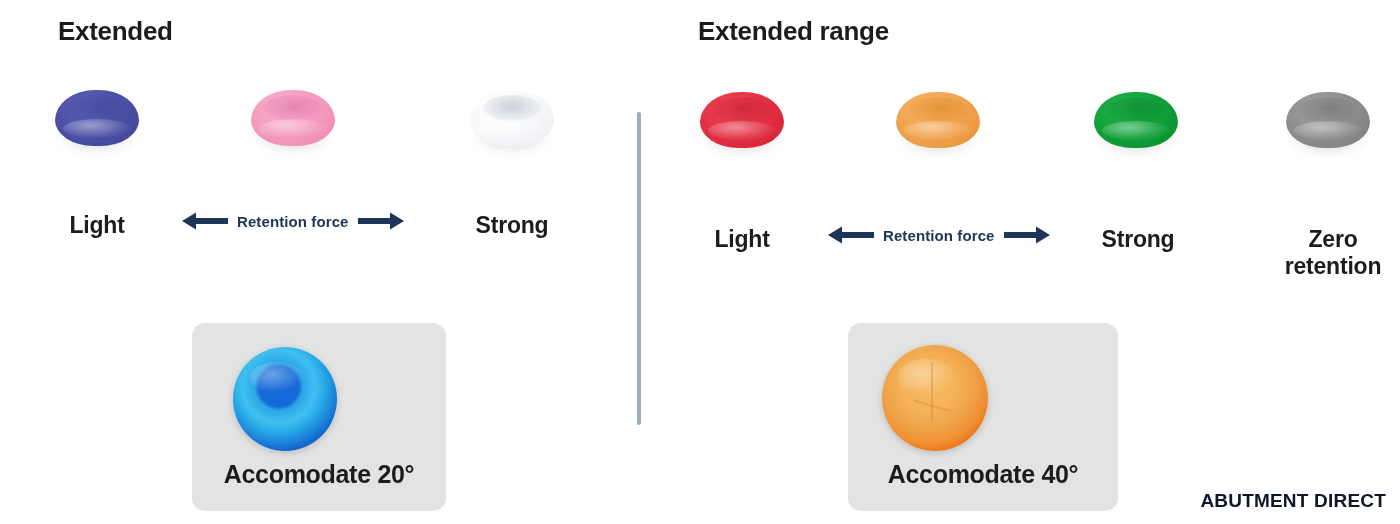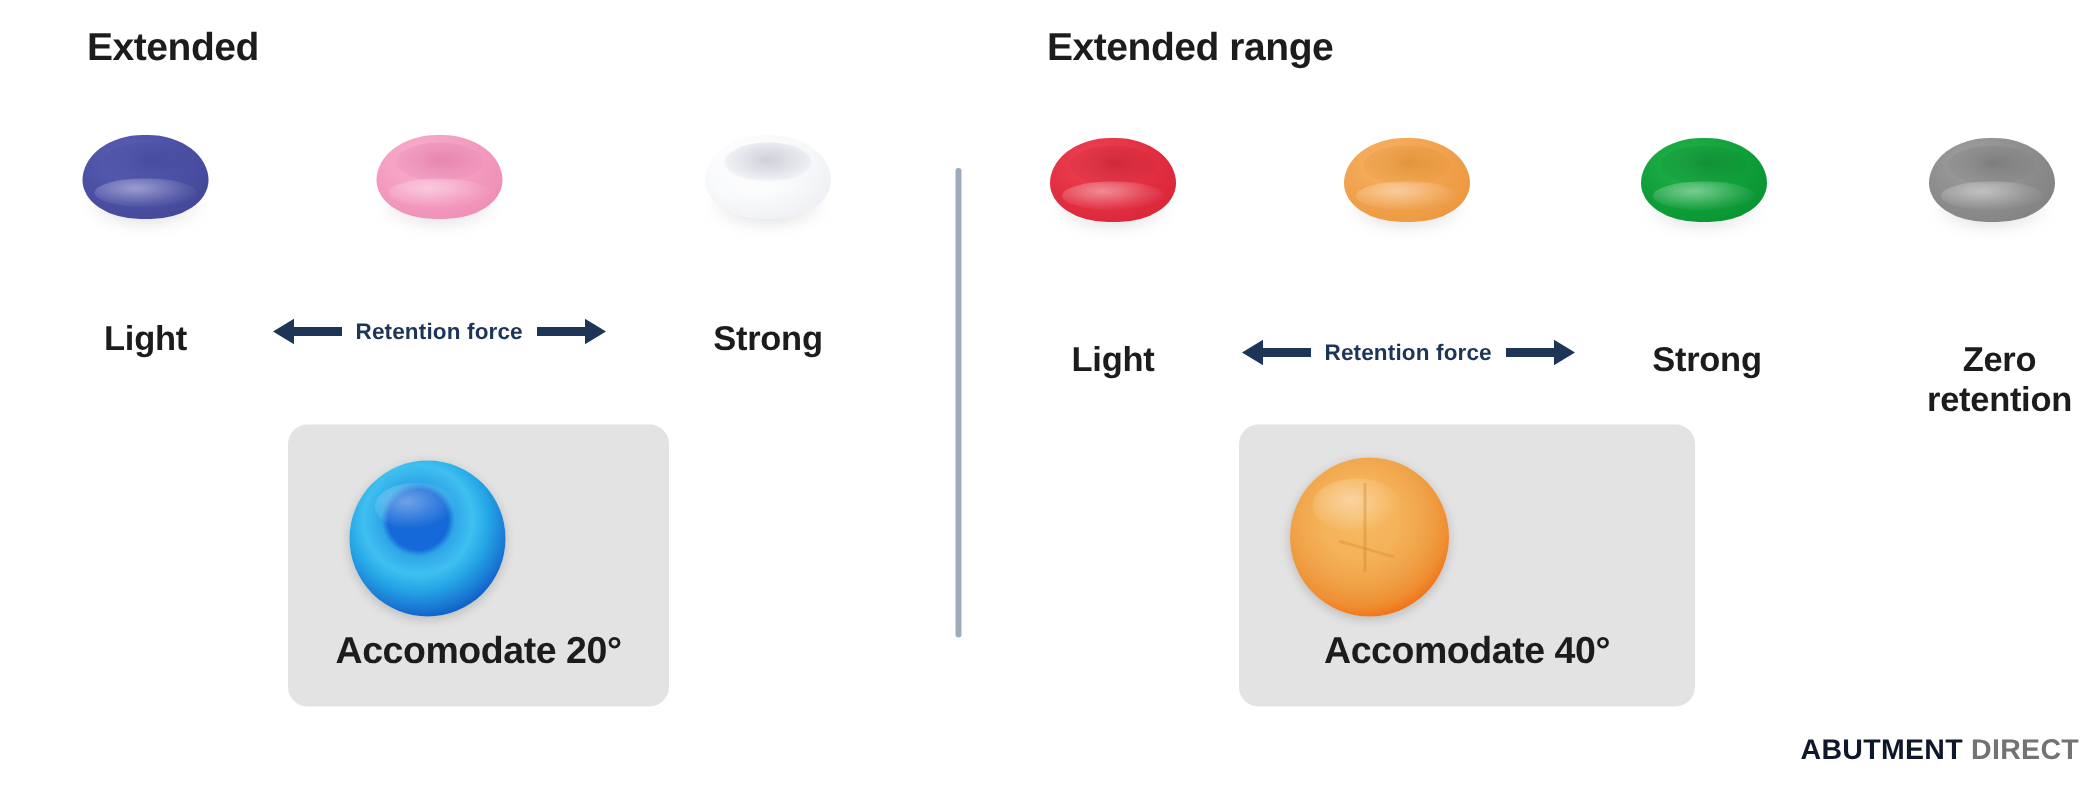--- a/index.html
+++ b/index.html
@@ -122,20 +122,21 @@
   }
 
   
   .card {
     position: absolute;
     background: #e3e3e3;
     border-radius: 13px;
     display: flex;
     flex-direction: column;
     align-items: center;
+    margin-top: 40px;
   }
   .card-caption {
     position: absolute;
     bottom: 22px;
     left: 0;
     width: 100%;
     text-align: center;
     font-size: 25px;
     font-weight: 700;
     color: #1c1c1c;
@@ -203,21 +204,21 @@
   .logo {
     position: absolute;
     right: 14px;
     bottom: 12px;
     font-size: 19px;
     font-weight: 700;
     letter-spacing: 0.2px;
     white-space: nowrap;
   }
   .logo .lg-a { color: #0f172a; }
-  .logo .lg-b { color: #737373; }
+  .logo .lg-b { color: #0f172a; }
 </style>
 </head>
 <body>
 
 <div class="stage">
 
   <div class="section-title" id="title-standard">Extended</div>
 
   <div class="section-title" id="title-extended">Extended range</div>
 
@@ -304,21 +305,21 @@
   <div class="cap-label" style="left:1258px; top:226px; width:150px;">Zero
 retention</div>
 
   <div class="card" style="left:192px; top:283px; width:254px; height:188px;">
     <div class="disc" id="disc-blue">
       <div class="hl"></div>
     </div>
     <div class="card-caption">Accomodate 20°</div>
   </div>
 
-  <div class="card" style="left:826px; top:283px; width:304px; height:188px;">
+  <div class="card" style="left:848px; top:283px; width:270px; height:188px;">
     <div class="disc" id="disc-orange">
       <div class="hl"></div>
       <div class="cross"></div>
       <div class="cross2"></div>
     </div>
     <div class="card-caption">Accomodate 40°</div>
   </div>
 
   <div class="logo">
     <span class="lg-a">ABUTMENT</span><span>&nbsp;</span><span class="lg-b">DIRECT</span>

